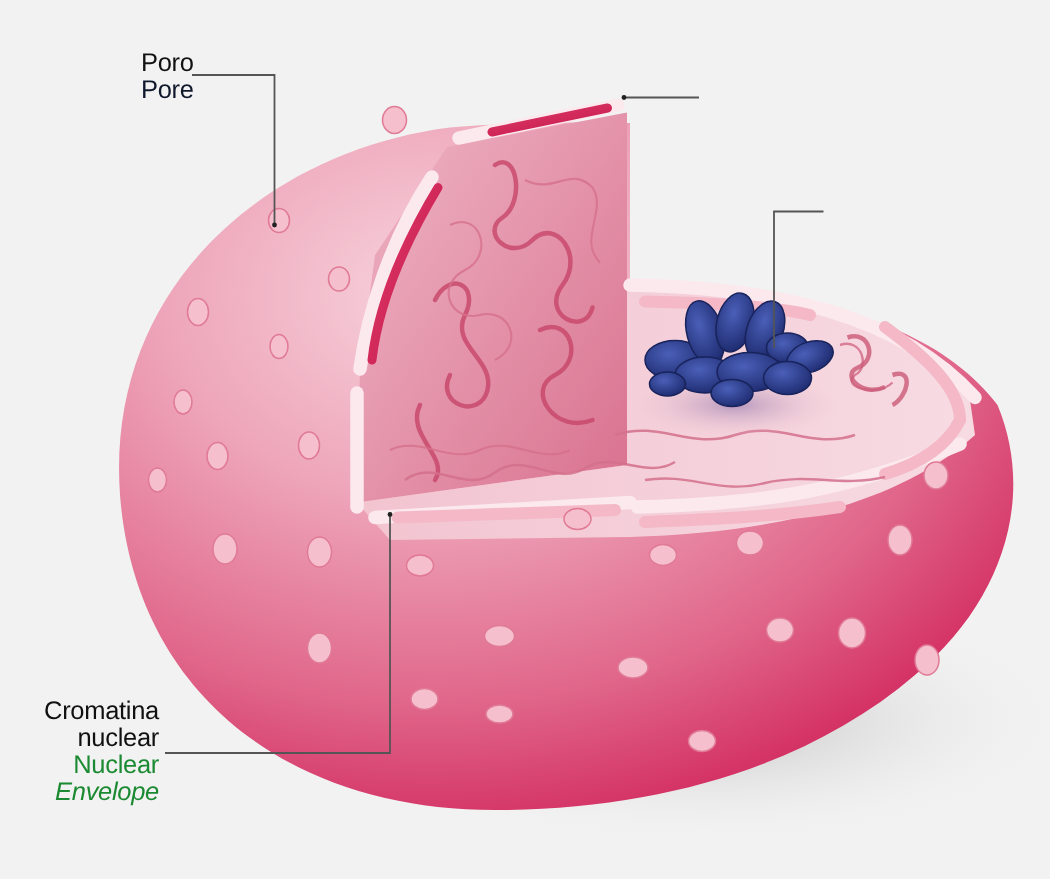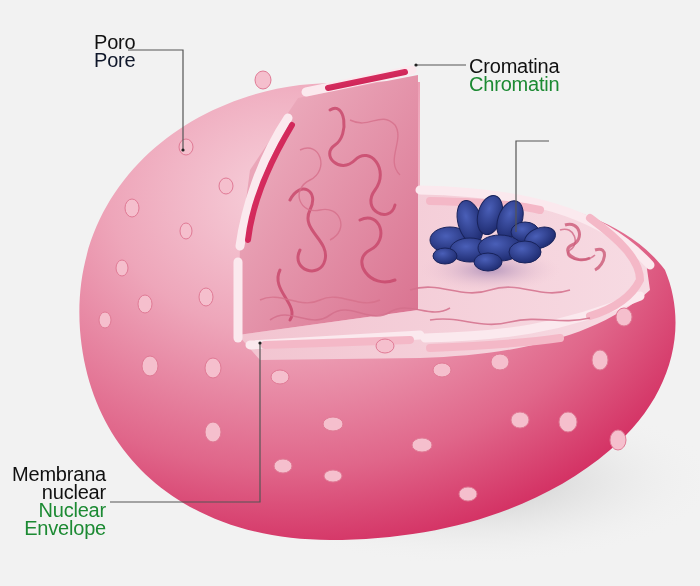--- a/index.html
+++ b/index.html
@@ -6,21 +6,21 @@
     body {
       width: 700px; height: 586px; overflow: hidden;
       background: #f2f2f2;
       font-family: "Liberation Sans", "DejaVu Sans", sans-serif;
       position: relative;
     }
     .stage { position: absolute; left: 0; top: 0; width: 700px; height: 586px; }
     svg.art { position: absolute; left: 0; top: 0; }
     .label {
       position: absolute;
-      font-size: 20px;
+      font-size: 17px;
       line-height: 18px;
       letter-spacing: -0.2px;
     }
     .label .pt { color: #111111; display: block; }
     .label .en { display: block; }
     .label.right { text-align: right; }
   </style>
 </head>
 <body>
 
@@ -177,25 +177,21 @@
       <circle cx="416" cy="65" r="1.6"></circle>
       <circle cx="260" cy="343" r="1.6"></circle>
     </g>
   </svg>
 
   <div class="label" style="left:94px; top:33px;">
     <span class="pt">Poro</span>
     <span class="en" style="color:#0f172a;">Pore</span>
   </div>
 
-  <div class="label" style="left:469px; top:57px;">
-    <span class="pt">Cromatina</span>
-    <span class="en" style="color:#1c8a33;">Chromatin</span>
-  </div>
 
 
   <div class="label right" style="left:10px; top:465px; width:96px;">
-    <span class="pt">Membrana</span>
+    <span class="pt">Cromatina</span>
     <span class="pt">nuclear</span>
     <span class="en" style="color:#1c8a33;">Nuclear</span>
-    <span class="en" style="color:#1c8a33;">Envelope</span>
+    <span class="en" style="color:#1c8a33;font-style:italic;">Envelope</span>
   </div>
 </div>
 
 </body></html>

